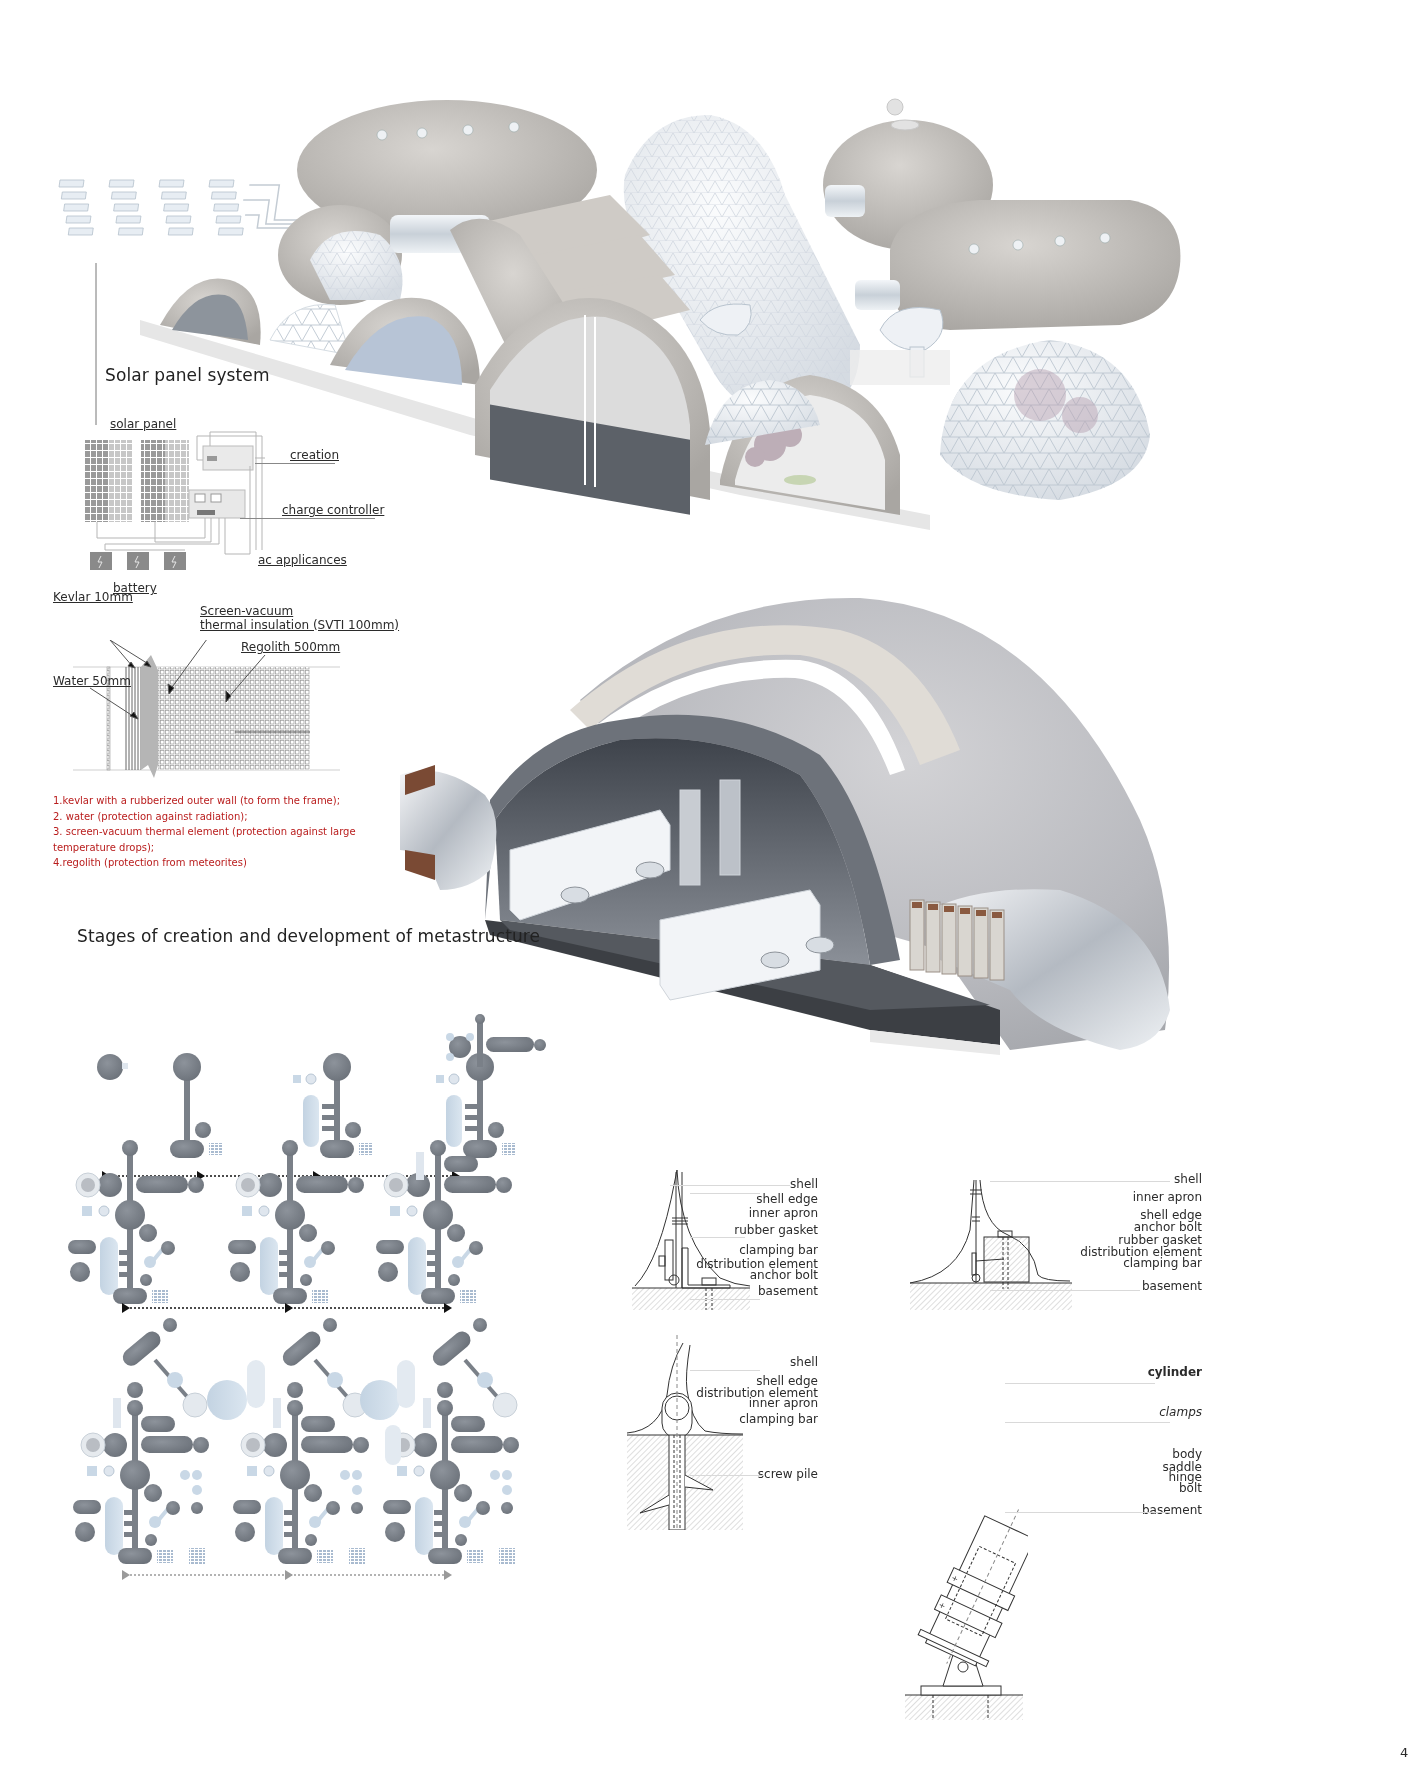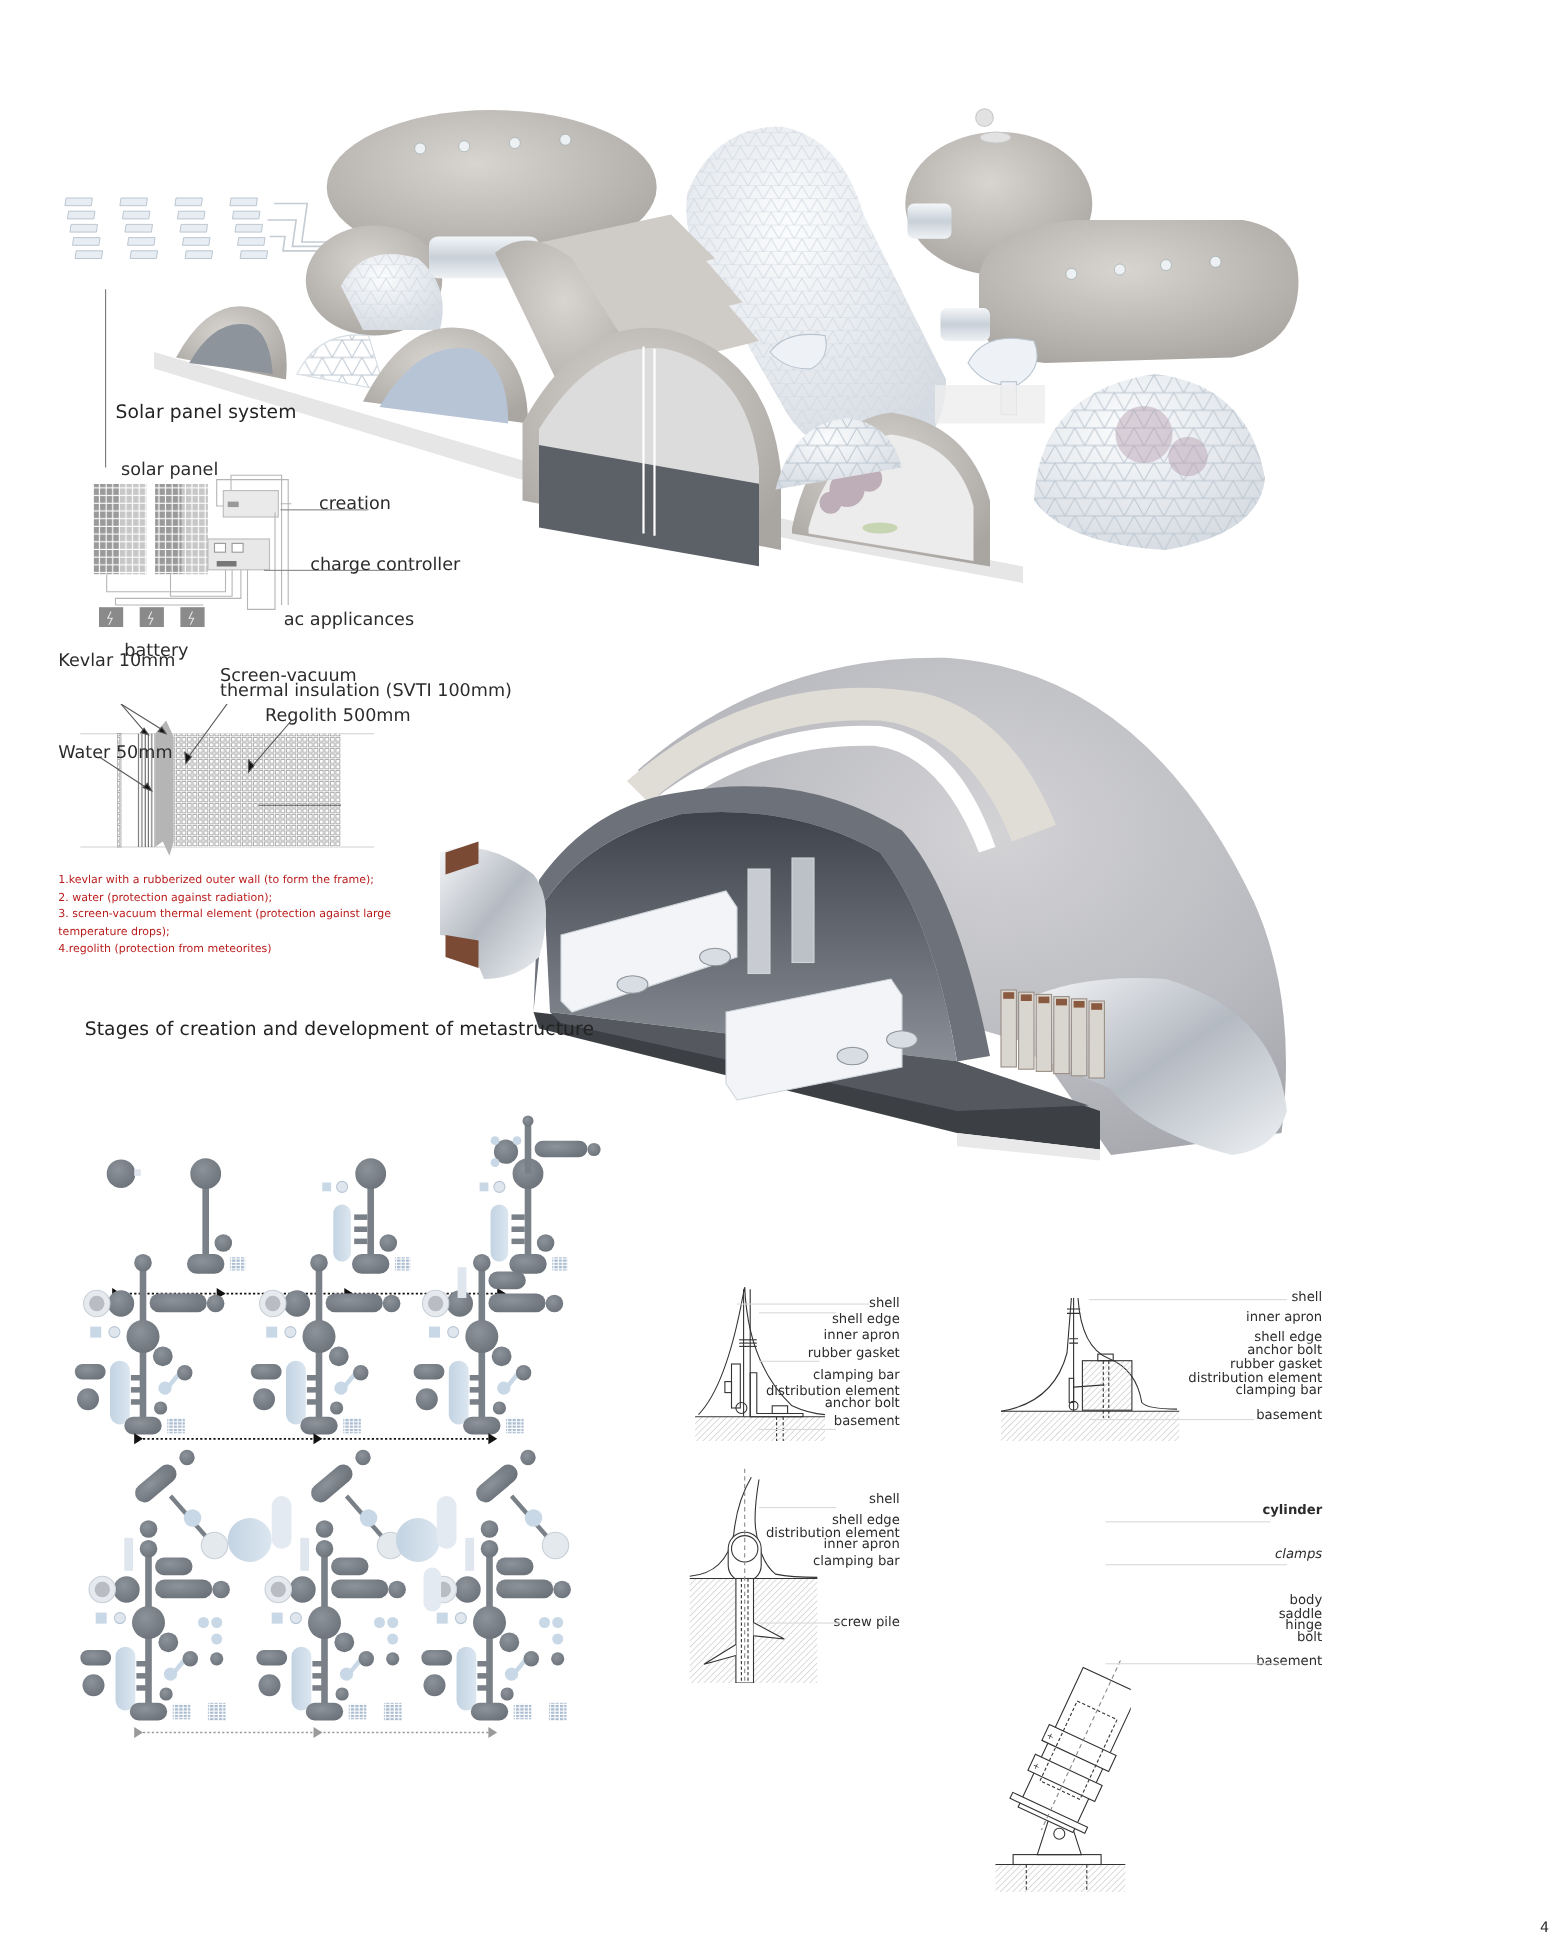--- a/index.html
+++ b/index.html
@@ -1,20 +1,20 @@
 <!DOCTYPE html>
 <html><head>
 <meta charset="utf-8">
 <style>
   html,body{margin:0;padding:0;background:#ffffff;}
   body{width:1416px;height:1770px;position:relative;overflow:hidden;font-family:"DejaVu Sans","Liberation Sans",sans-serif;color:#2b2b2b;}
   .abs{position:absolute;}
   .txt{position:absolute;white-space:nowrap;color:#2b2b2b;}
   .h2{font-size:17px;letter-spacing:0.1px;color:#222;}
-  .lbl{font-size:16px;color:#2b2b2b;}
+  .lbl{font-size:12px;color:#2b2b2b;text-decoration:underline;}
   .lbl-r{font-size:12px;color:#2b2b2b;text-align:right;line-height:13px;}
   .leader{position:absolute;height:1px;background:#d9d9d9;}
   .notes{font-size:10px;line-height:15.5px;color:#b91c1c;white-space:normal;}
   svg{display:block;}
 </style>
 </head>
 <body>
 
 <div class="abs" style="left:50px;top:85px;width:1320px;height:520px;">
   <svg width="1320" height="520" viewBox="0 0 1320 520">

